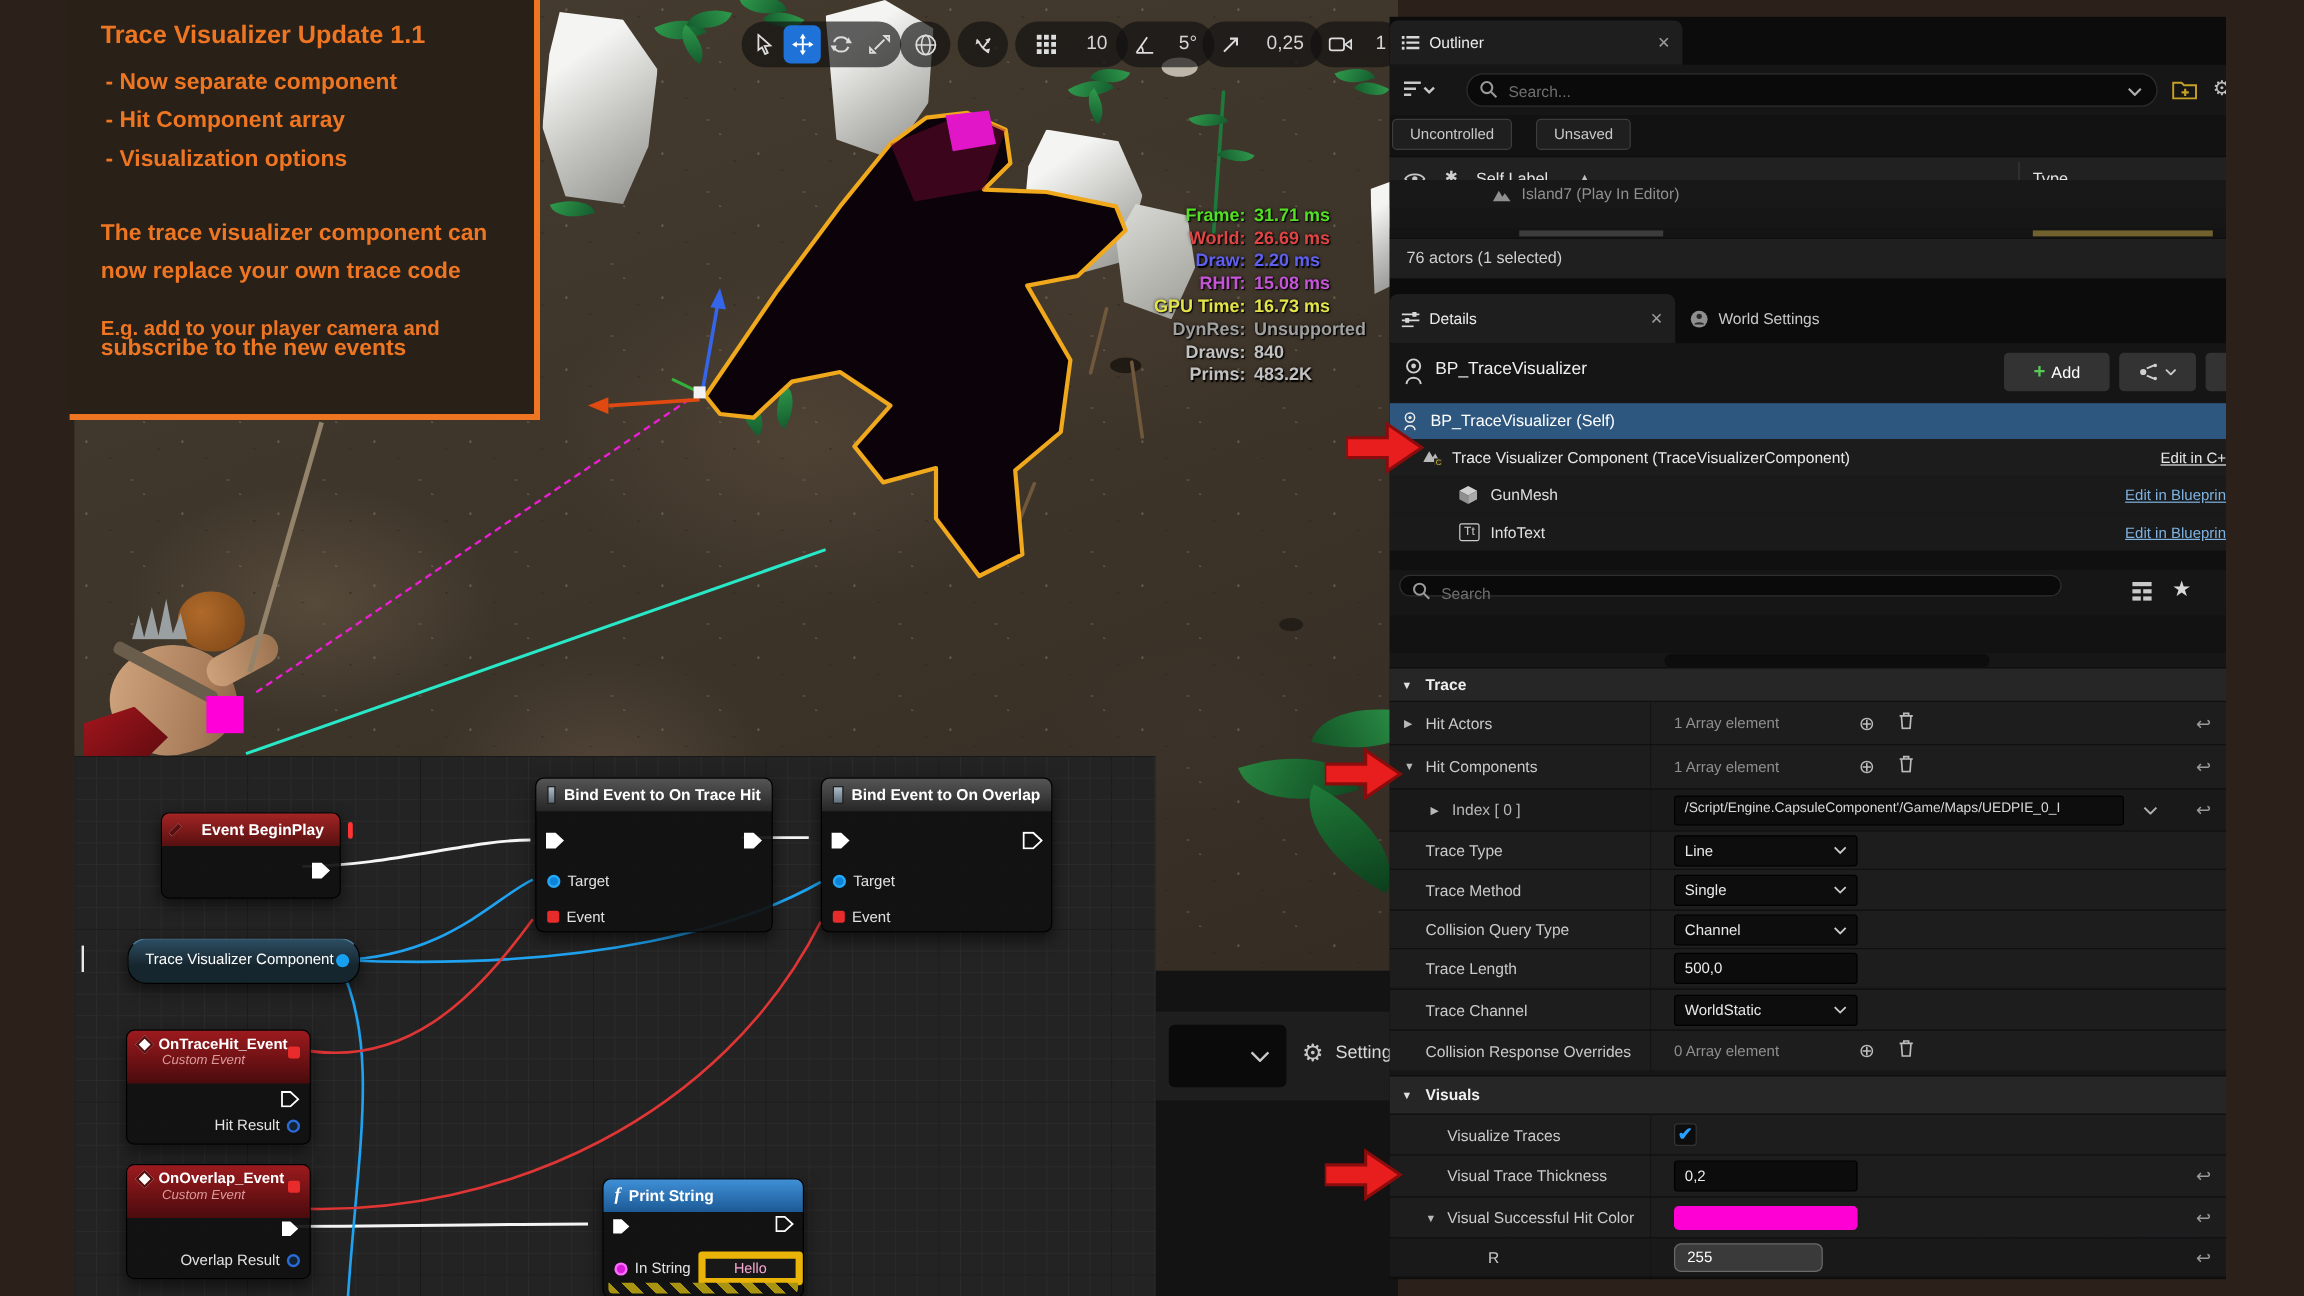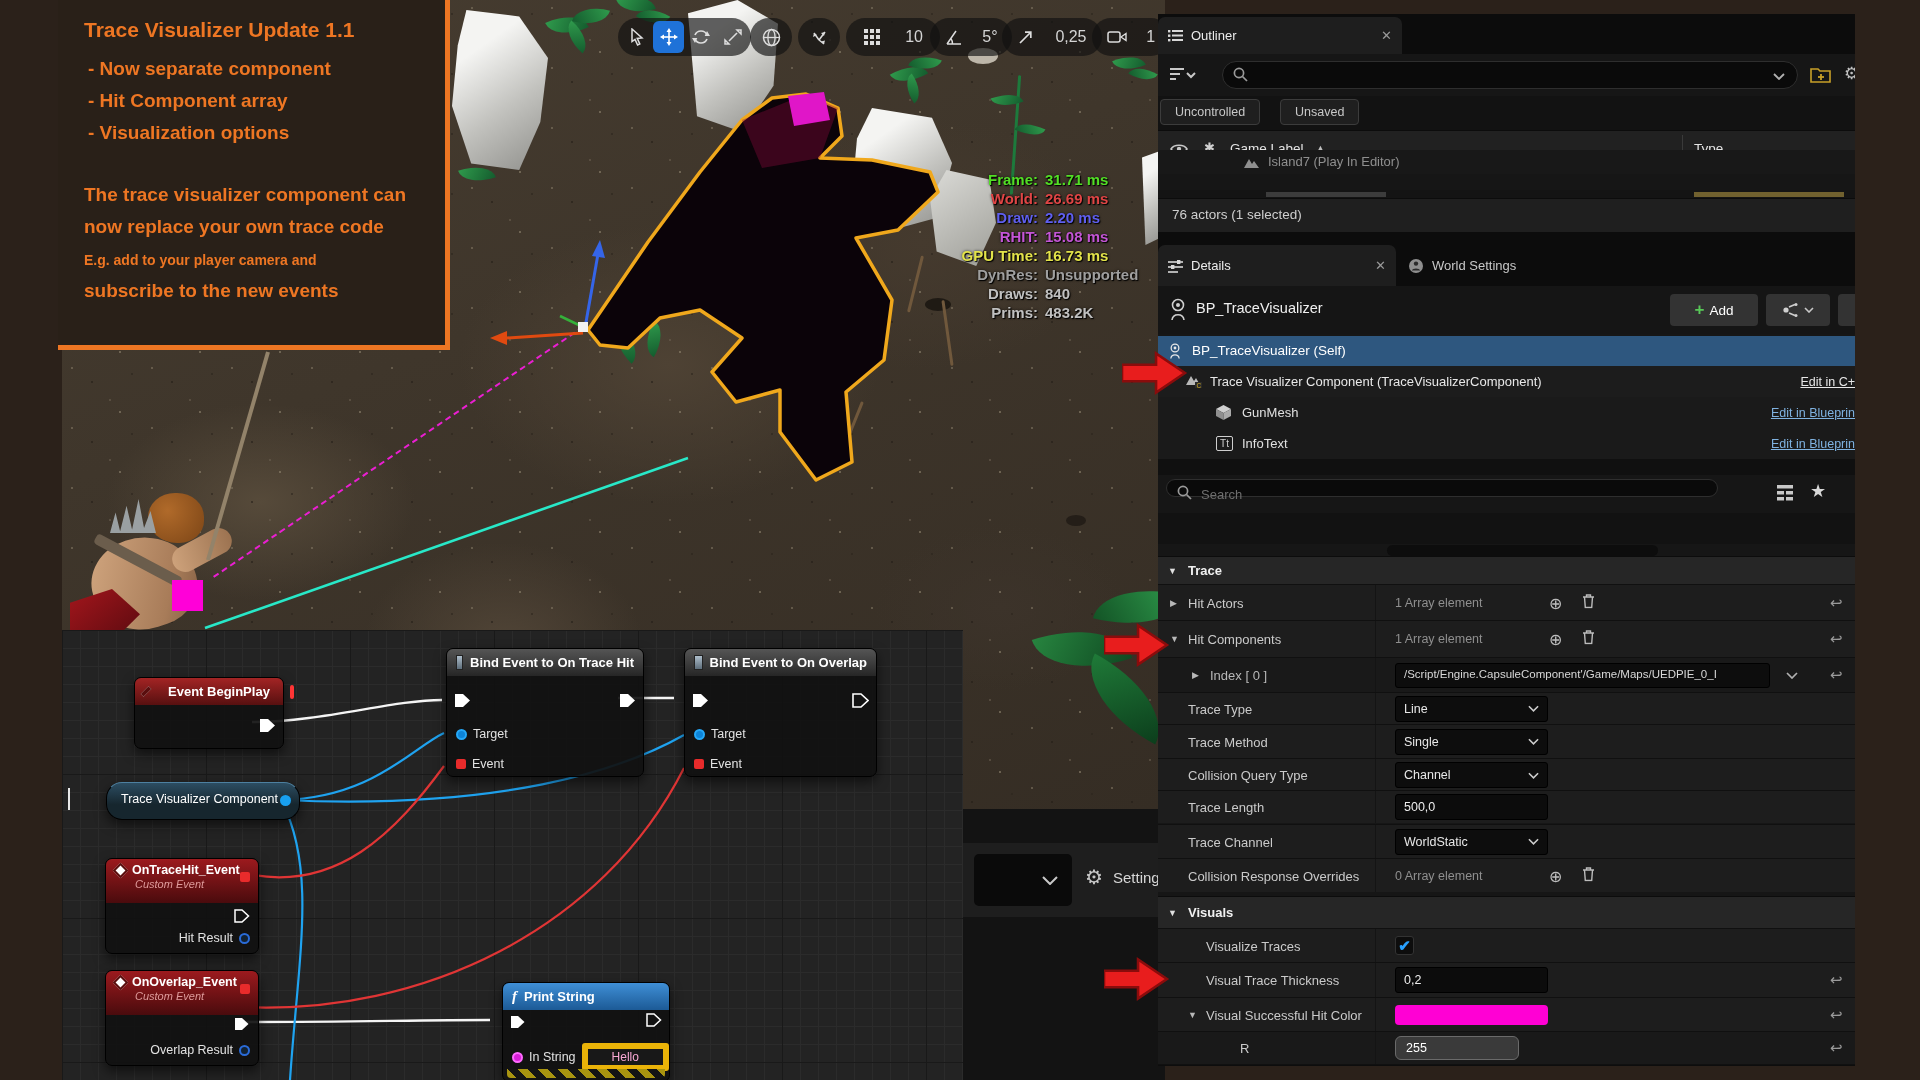--- a/index.html
+++ b/index.html
@@ -283,21 +283,21 @@
     </div>
   </div>
 
   <div class="a promo">
     <div class="a t" style="left:26px;top:26px;font-size:21px;">Trace Visualizer Update 1.1</div>
     <div class="a t" style="left:30px;top:66px;font-size:19px;">- Now separate component</div>
     <div class="a t" style="left:30px;top:98px;font-size:19px;">- Hit Component array</div>
     <div class="a t" style="left:30px;top:130px;font-size:19px;">- Visualization options</div>
     <div class="a t" style="left:26px;top:192px;font-size:19px;">The trace visualizer component can</div>
     <div class="a t" style="left:26px;top:224px;font-size:19px;">now replace your own trace code</div>
-    <div class="a t" style="left:26px;top:260px;font-size:14px;">E.g. add to your player camera and</div>
+    <div class="a t" style="left:26px;top:272px;font-size:17px;">E.g. add to your player camera and</div>
     <div class="a t" style="left:26px;top:288px;font-size:19px;">subscribe to the new events</div>
   </div>
 
   <div class="a" style="left:68px;top:788px;width:2px;height:22px;background:#e8e8e8;z-index:6;"></div>
 
   <div class="a setarea">
     <div class="a" style="left:0;top:34px;width:202px;height:74px;background:#1e1e1e;">
       <div class="a" style="left:11px;top:11px;width:98px;height:52px;background:#0a0a0a;border-radius:5px;">
         <svg width="16" height="9" viewBox="0 0 16 9" style="position:absolute;right:14px;top:22px;">
             <path d="M1 1 L8 8 L15 1" fill="none" stroke="#c8c8c8" stroke-width="2"></path>
@@ -461,20 +461,21 @@
             <line x1="0" y1="7" x2="10" y2="7"></line>
             <line x1="0" y1="12" x2="6" y2="12"></line>
           </g>
           <path d="M17 6 l4 4 4-4" fill="none" stroke="#c8c8c8" stroke-width="2"></path>
         </svg>
       <div class="a" style="left:64px;top:7px;width:576px;height:28px;background:#0a0a0a;border:1px solid #2e2e2e;border-radius:14px;box-sizing:border-box;">
         <svg width="15" height="15" viewBox="0 0 15 15" style="position:absolute;left:10px;top:5px;">
             <circle cx="6" cy="6" r="4.6" fill="none" stroke="#9a9a9a" stroke-width="1.7"></circle>
             <line x1="9.5" y1="9.5" x2="14" y2="14" stroke="#9a9a9a" stroke-width="1.7"></line>
           </svg>
+        <input style="position: absolute; left: 32px; top: 2px; width: 500px; height: 22px; background: transparent; border: none; color: rgb(221, 221, 221); font-size: 13px; font-family: &quot;Liberation Sans&quot;, sans-serif;" placeholder="Search...">
         <svg width="12" height="7" viewBox="0 0 12 7" style="position:absolute;right:12px;top:11px;">
             <path d="M1 1 L6 6 L11 1" fill="none" stroke="#b0b0b0" stroke-width="1.8"></path>
           </svg>
       </div>
       <svg class="a" width="22" height="18" viewBox="0 0 22 18" style="left:652px;top:12px;">
           <path d="M1 3 h7 l2 2 h10 v11 h-19 z" fill="none" stroke="#c8a028" stroke-width="1.6"></path>
           <line x1="11" y1="8" x2="11" y2="14" stroke="#c8a028" stroke-width="1.8"></line>
           <line x1="8" y1="11" x2="14" y2="11" stroke="#c8a028" stroke-width="1.8"></line>
         </svg>
       <span class="a" style="left:686px;top:9px;font-size:17px;color:#c0c0c0;">⚙</span>
@@ -484,21 +485,21 @@
       <span class="a" style="left:2px;top:3px;padding:5px 14px;background:#1f1f1f;border:1px solid #3c3c3c;border-radius:4px;font-size:12.5px;color:#c8c8c8;">Uncontrolled</span>
       <span class="a" style="left:122px;top:3px;padding:5px 14px;background:#1f1f1f;border:1px solid #3c3c3c;border-radius:4px;font-size:12.5px;color:#c8c8c8;">Unsaved</span>
     </div>
 
     <div class="a" style="left:0;top:116px;width:697px;height:36px;background:#212121;border-top:1px solid #0c0c0c;">
       <svg class="a" width="18" height="12" viewBox="0 0 18 12" style="left:12px;top:12px;">
           <path d="M1 6 C4 1 14 1 17 6 C14 11 4 11 1 6 Z" fill="none" stroke="#c8c8c8" stroke-width="1.5"></path>
           <circle cx="9" cy="6" r="2.2" fill="#c8c8c8"></circle>
         </svg>
       <span class="a" style="left:46px;top:9px;color:#d0d0d0;font-size:13px;">✱</span>
-      <span class="a" style="left:72px;top:10px;font-size:13.5px;color:#e4e4e4;">Game Label</span>
+      <span class="a" style="left:72px;top:10px;font-size:13.5px;color:#e4e4e4;">Self Label</span>
       <span class="a" style="left:158px;top:12px;font-size:9px;color:#c0c0c0;">▲</span>
       <div class="a" style="left:524px;top:4px;width:1px;height:28px;background:#3a3a3a;"></div>
       <span class="a" style="left:536px;top:10px;font-size:13.5px;color:#e4e4e4;">Type</span>
     </div>
 
     <div class="a" style="left:0;top:136px;width:697px;height:24px;background:#181818;padding-left:12px;">
       <svg width="15" height="11" viewBox="0 0 15 11" style="position:absolute;left:86px;top:7px;">
           <polygon points="0,11 5,2 8,7 10,4 15,11" fill="#8f8f8f"></polygon>
         </svg>
       <span style="position:absolute;left:110px;top:4px;font-size:13px;color:#8f8f8f;">Island7 (Play In Editor)</span>

